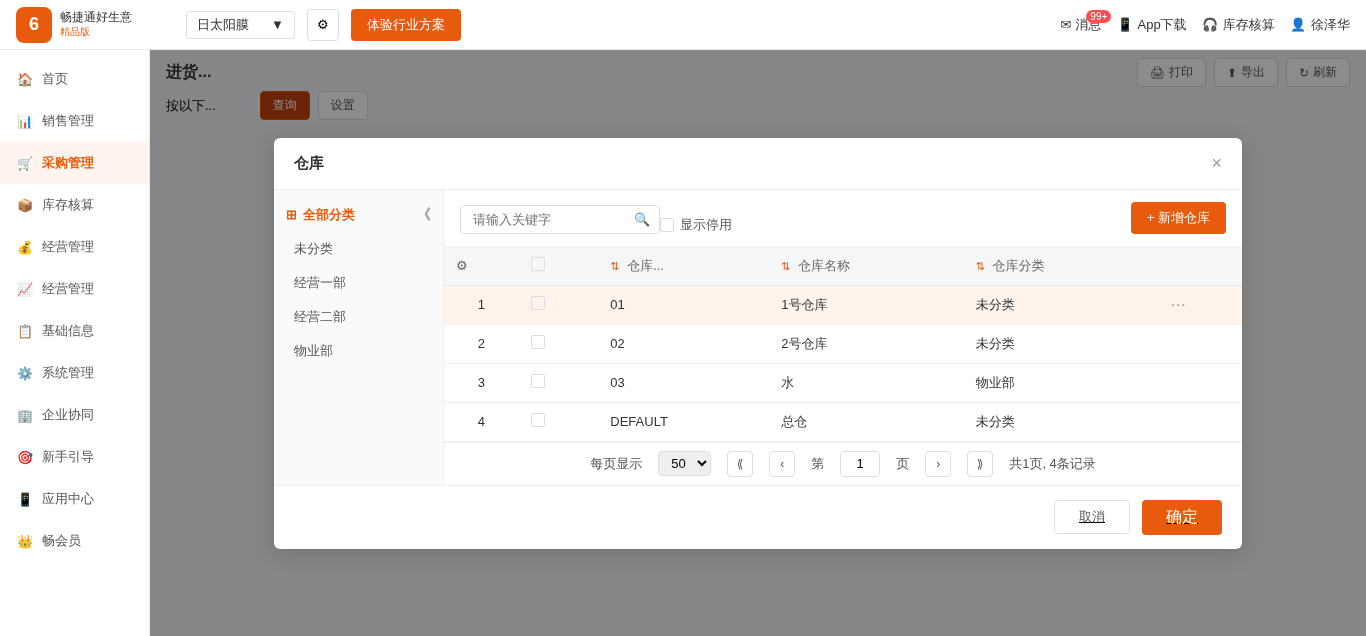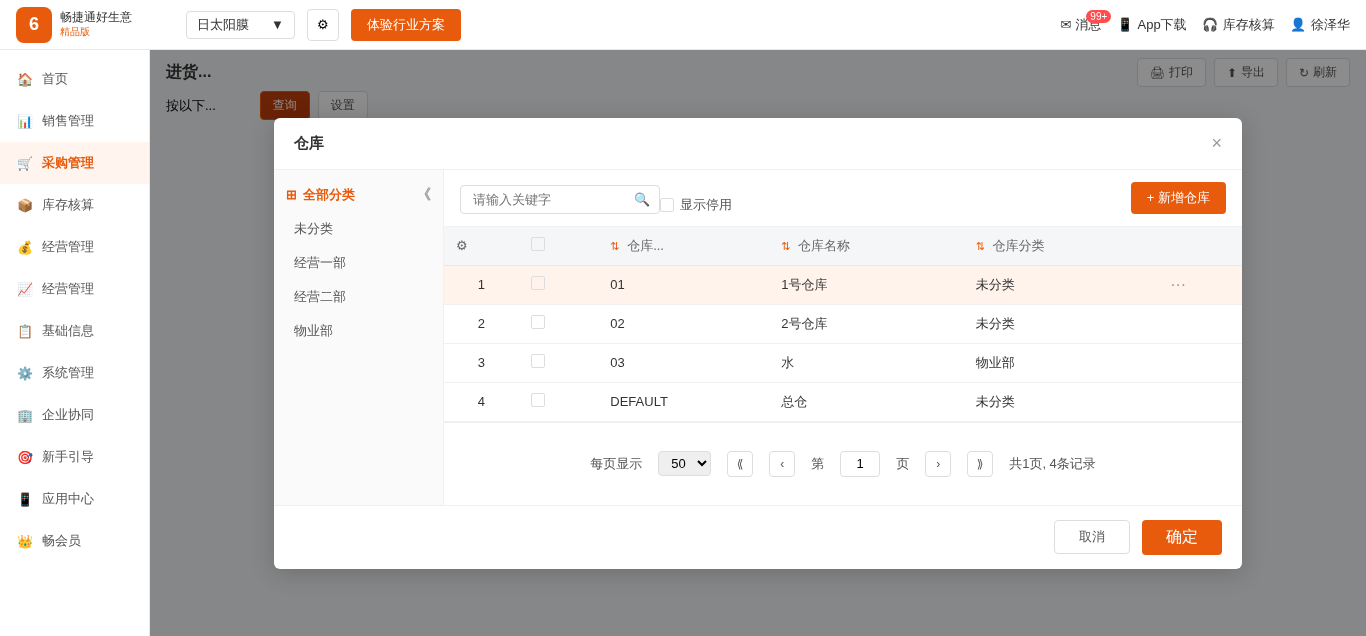--- a/index.html
+++ b/index.html
@@ -177,21 +177,21 @@
     .data-table td {
       padding: 10px 12px; border-bottom: 1px solid #f0f0f0; color: #333;
     }
     .data-table tr.selected td { background: #fff3eb; }
     .row-num { color: #666; text-align: center; }
     .sort-icon { color: #e95b0c; font-size: 11px; margin-right: 4px; }
     .col-setting { text-align: center; }
 
     
     .pagination-area {
-      padding: 28px 16px;
+      padding: 8px 16px;
       display: flex; align-items: center; justify-content: center; gap: 16px;
       border-top: 1px solid #f0f0f0; font-size: 13px; color: #555;
     }
     .page-size-select {
       border: 1px solid #ddd; border-radius: 4px; padding: 3px 8px;
       font-size: 13px; cursor: pointer;
     }
     .page-btn {
       width: 26px; height: 26px; border: 1px solid #ddd; border-radius: 4px;
       display: flex; align-items: center; justify-content: center;
@@ -199,21 +199,21 @@
     }
     .page-input {
       width: 40px; height: 26px; border: 1px solid #ddd; border-radius: 4px;
       text-align: center; font-size: 13px; outline: none;
     }
 
     
     .modal-footer {
       padding: 14px 20px;
       border-top: 1px solid #f0f0f0;
-      display: flex; align-items: center; justify-content: flex-end; gap: 12px;
+      display: flex; align-items: center; justify-content: flex-end; gap: 12px; text-decoration: underline;
     }
     .cancel-btn {
       border: 1px solid #ddd; background: #fff; padding: 7px 24px;
       border-radius: 4px; cursor: pointer; font-size: 13px; color: #555;
     }
     .confirm-btn {
       background: #e95b0c; color: #fff; border: none;
       padding: 7px 24px; border-radius: 4px; cursor: pointer; font-size: 16px;
     }
 

